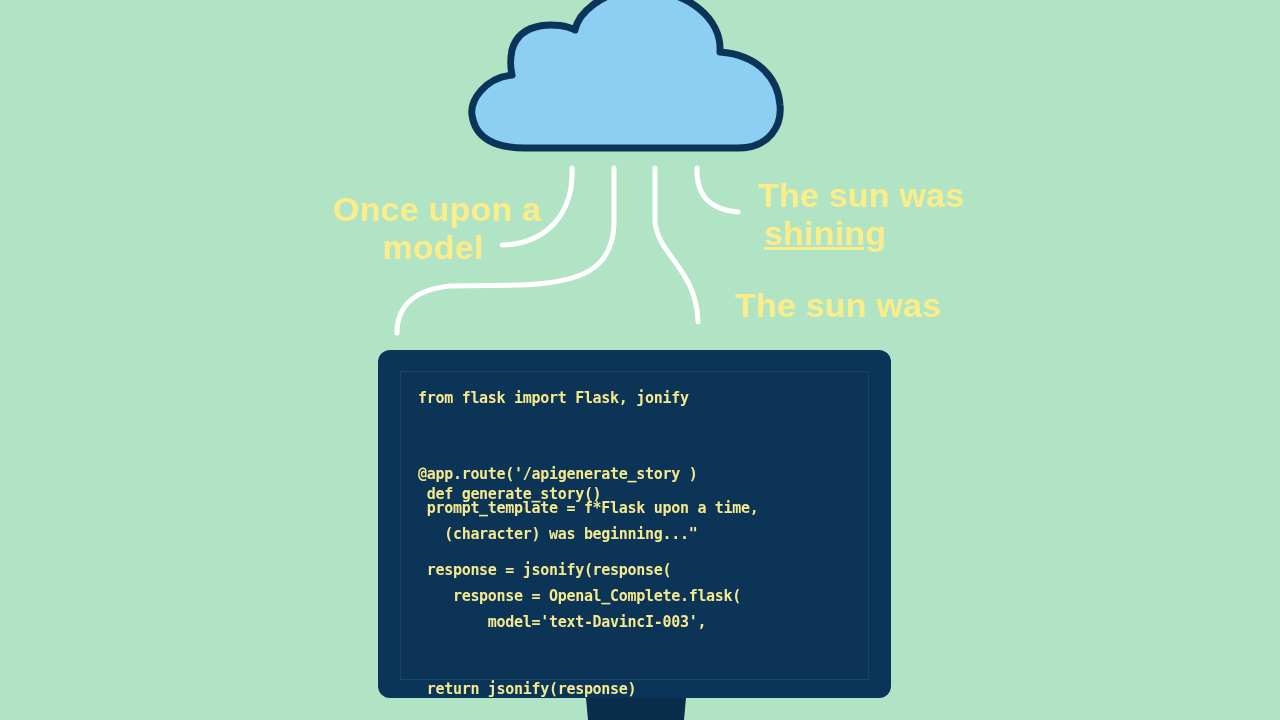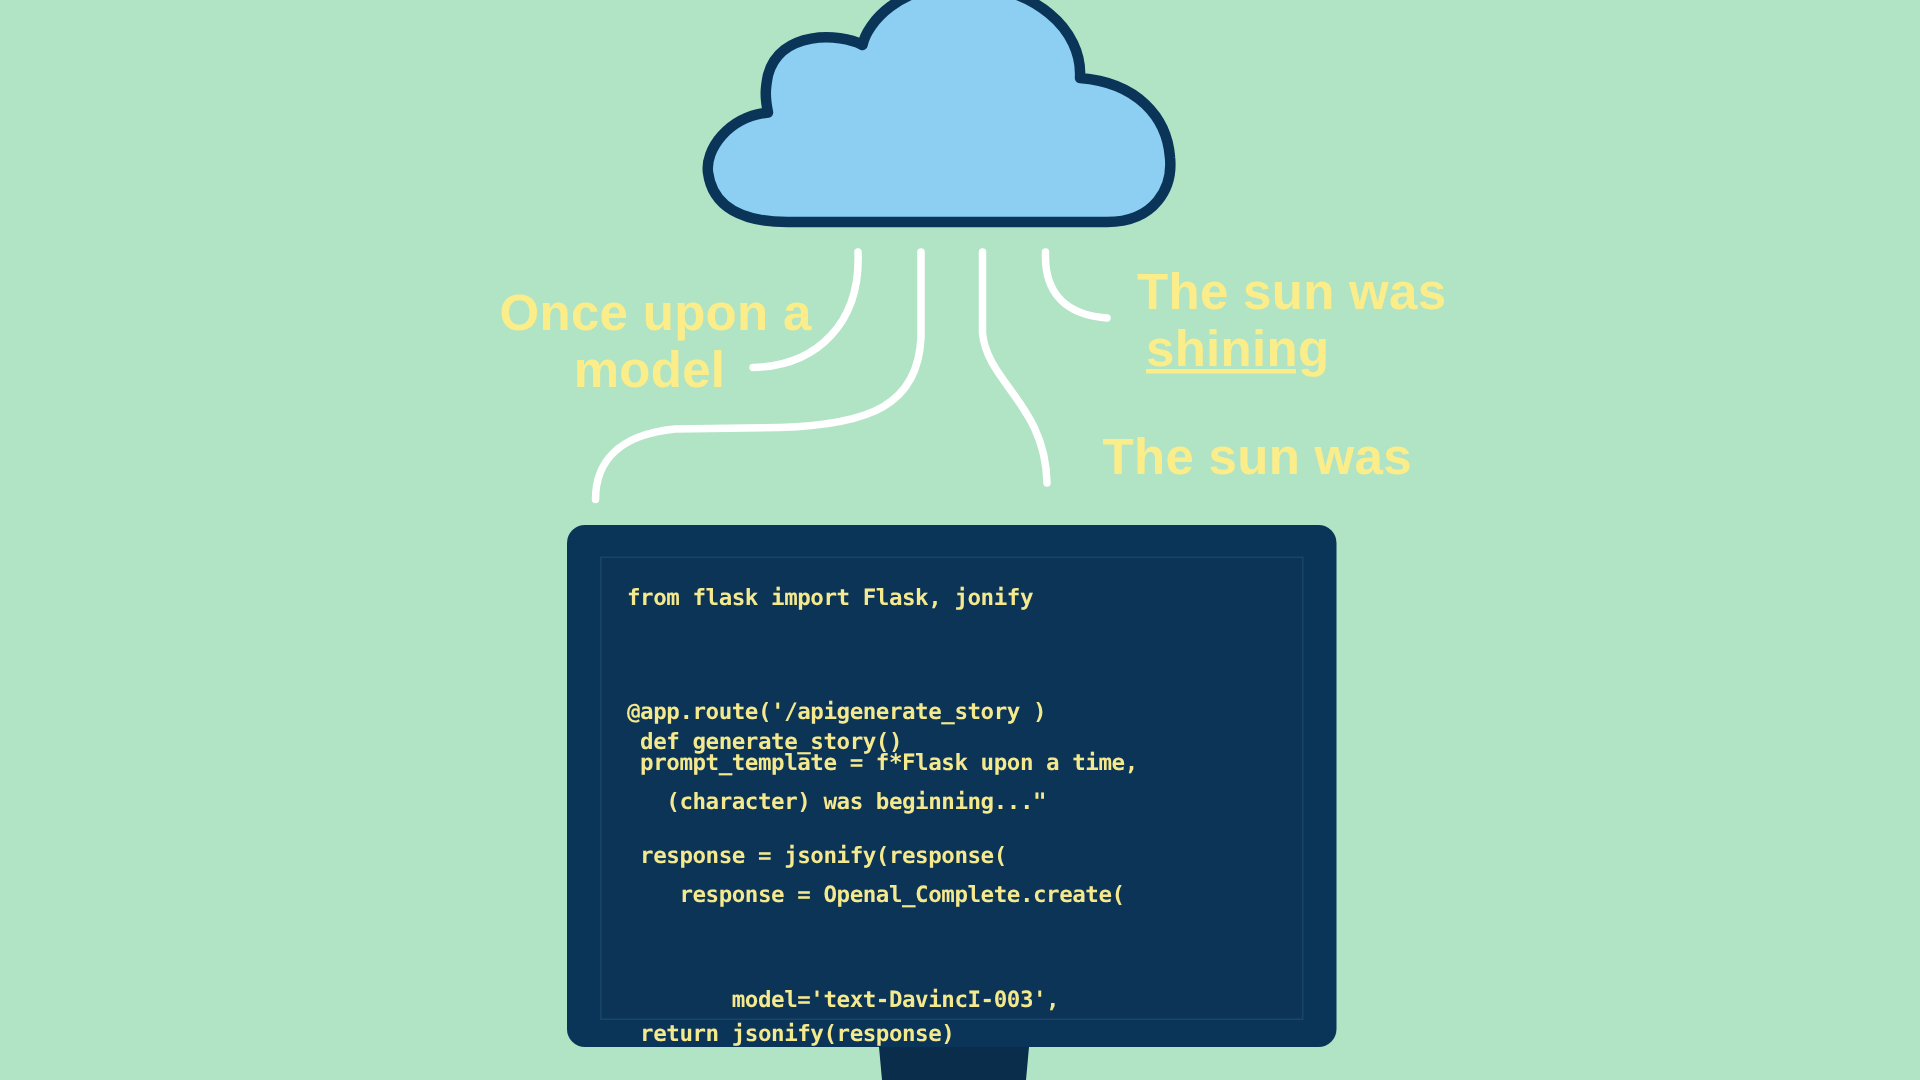--- a/index.html
+++ b/index.html
@@ -78,15 +78,15 @@
   <div class="screen"></div>
 </div>
 <div class="stand"></div>
 
 <pre class="code" style="left:418px; top:385px;">from flask import Flask, jonify</pre>
 <pre class="code" style="left:418px; top:426px;margin-top:35px;">@app.route('/apigenerate_story )</pre>
 <pre class="code" style="left:418px; top:452px;margin-top:29px;"> def generate_story()</pre>
 <pre class="code" style="left:418px; top:495px;"> prompt_template = f*Flask upon a time,</pre>
 <pre class="code" style="left:418px; top:521px;">   (character) was beginning..."</pre>
 <pre class="code" style="left:418px; top:557px;"> response = jsonify(response(</pre>
-<pre class="code" style="left:418px; top:583px;">    response = Openal_Complete.create(</pre>
-<pre class="code" style="left:418px; top:609px;margin-top:44px;">        model='text-DavincI-003',</pre>
+<pre class="code" style="left:418px; top:583px;">    response = Openal_Complete.flask(</pre>
+<pre class="code" style="left:418px; top:609px;">        model='text-DavincI-003',</pre>
 <pre class="code" style="left:418px; top:640px;margin-top:36px;"> return jsonify(response)</pre>
 
 </body></html>

